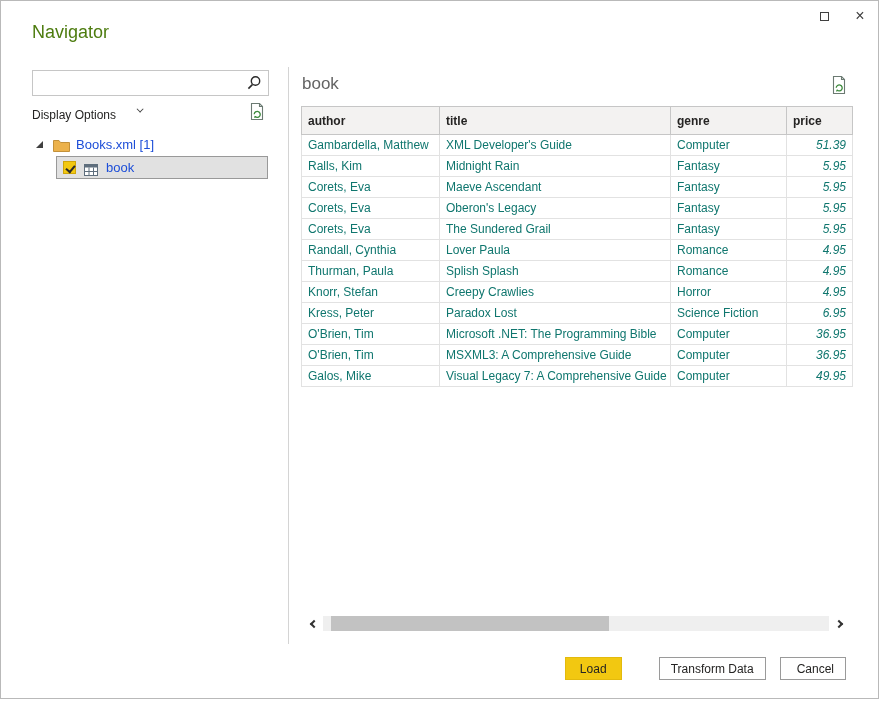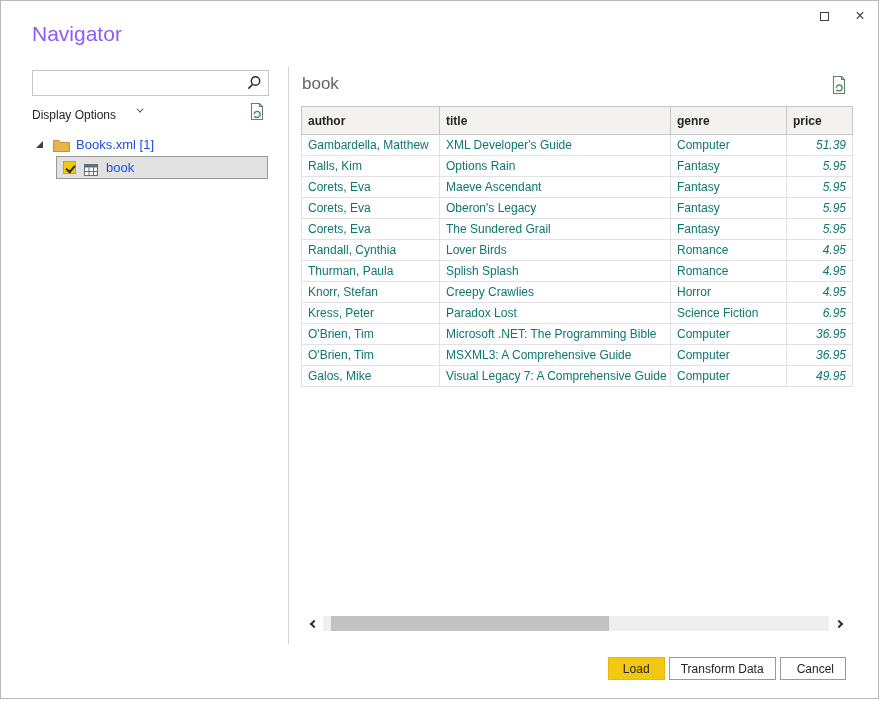--- a/index.html
+++ b/index.html
@@ -6,21 +6,21 @@
   html,body { width:881px; height:701px; background:#fff;
     font-family:"Liberation Sans","DejaVu Sans",sans-serif; }
   .window { position:relative; width:879px; height:699px; border:1px solid #b9b9b9; background:#fff; overflow:hidden; }
 
   
   .win-controls { position:absolute; top:0; right:0; display:flex; z-index:5; }
   .win-btn { width:36px; height:30px; display:flex; align-items:center; justify-content:center; color:#404040; cursor:default; }
   .maximize-glyph { width:9px; height:9px; border:1px solid #404040; display:block; }
   .close-glyph { font-size:16px; line-height:16px; color:#404040; }
 
-  .dialog-title { position:absolute; left:31px; top:21px; font-size:21px; font-weight:400; color:#8b5cf6; }
+  .dialog-title { position:absolute; left:31px; top:21px; font-size:18px; font-weight:400; color:#4d7c0f; }
 
   
   .search-box { position:absolute; left:31px; top:69px; width:237px; height:26px; }
   .search-input { width:100%; height:100%; border:1px solid #c6c6c6; padding:0 30px 0 8px; font-size:12px; font-family:inherit; outline:none; }
   .search-icon { position:absolute; right:7px; top:5px; width:16px; height:16px; }
 
   .options-row { position:absolute; left:31px; top:104px; width:237px; height:18px; }
   .display-options { display:inline-flex; align-items:flex-start; gap:23px; font-size:12px; color:#252423; cursor:default; }
   .chev-down { width:5px; height:5px; border-left:1.5px solid #404040; border-bottom:1.5px solid #404040; transform:rotate(-45deg) translateY(-2px); display:inline-block; }
   .refresh-icon { position:absolute; right:4px; top:-3px; width:16px; height:19px; }
@@ -48,24 +48,24 @@
   .data-table td:last-child { text-align:right; font-style:italic; }
 
   .hscrollbar { position:absolute; left:300px; top:615px; width:550px; height:15px; display:flex; align-items:center; }
   .scroll-arrow { width:22px; height:15px; display:flex; align-items:center; justify-content:center; background:#fff; }
   .chev-left { width:6px; height:6px; border-left:2px solid #333; border-bottom:2px solid #333; transform:rotate(45deg); margin-left:3px; }
   .chev-right { width:6px; height:6px; border-left:2px solid #333; border-bottom:2px solid #333; transform:rotate(225deg); margin-right:3px; }
   .scroll-track { position:relative; flex:1; height:15px; background:#efefef; }
   .scroll-thumb { position:absolute; left:1.5%; top:0; width:55%; height:15px; background:#c2c2c2; }
 
   
-  .footer { position:absolute; right:32px; bottom:18px; display:flex; gap:4px; }
+  .footer { position:absolute; right:32px; bottom:18px; display:flex; gap:14px; }
   .btn { height:23px; font-size:12px; font-family:inherit; color:#252423; background:#fff; border:1px solid #9a9a9a; padding:0 11px; cursor:default; }
   .btn-load { background:#f2c811; border-color:#e3ba0d; min-width:57px; }
-  .btn-transform { min-width:93px; }
+  .btn-transform { min-width:93px;margin-left:23px; }
   .btn-cancel { min-width:58px;padding-left:16px; }
 </style>
 </head>
 <body>
 
 <div class="window">
 
   <div class="win-controls">
     <div class="win-btn">
       <span class="maximize-glyph"></span>
@@ -155,21 +155,21 @@
     </thead>
     <tbody data-table="preview.table.rows">
         <tr>
           <td>Gambardella, Matthew</td>
           <td>XML Developer's Guide</td>
           <td>Computer</td>
           <td>51.39</td>
         </tr>
         <tr>
           <td>Ralls, Kim</td>
-          <td>Options Rain</td>
+          <td>Midnight Rain</td>
           <td>Fantasy</td>
           <td>5.95</td>
         </tr>
         <tr>
           <td>Corets, Eva</td>
           <td>Maeve Ascendant</td>
           <td>Fantasy</td>
           <td>5.95</td>
         </tr>
         <tr>
@@ -179,21 +179,21 @@
           <td>5.95</td>
         </tr>
         <tr>
           <td>Corets, Eva</td>
           <td>The Sundered Grail</td>
           <td>Fantasy</td>
           <td>5.95</td>
         </tr>
         <tr>
           <td>Randall, Cynthia</td>
-          <td>Lover Birds</td>
+          <td>Lover Paula</td>
           <td>Romance</td>
           <td>4.95</td>
         </tr>
         <tr>
           <td>Thurman, Paula</td>
           <td>Splish Splash</td>
           <td>Romance</td>
           <td>4.95</td>
         </tr>
         <tr>

